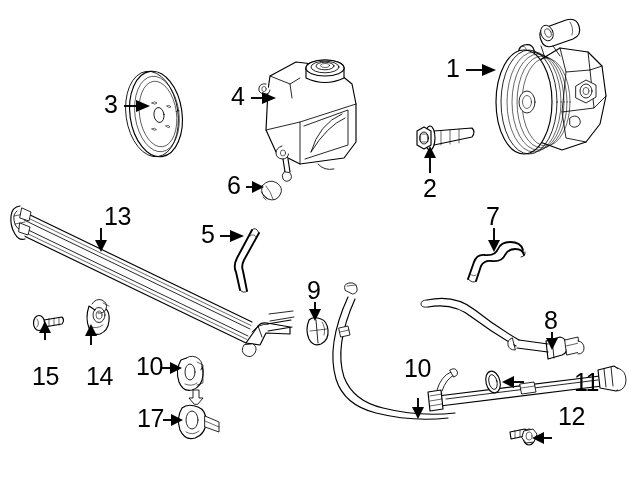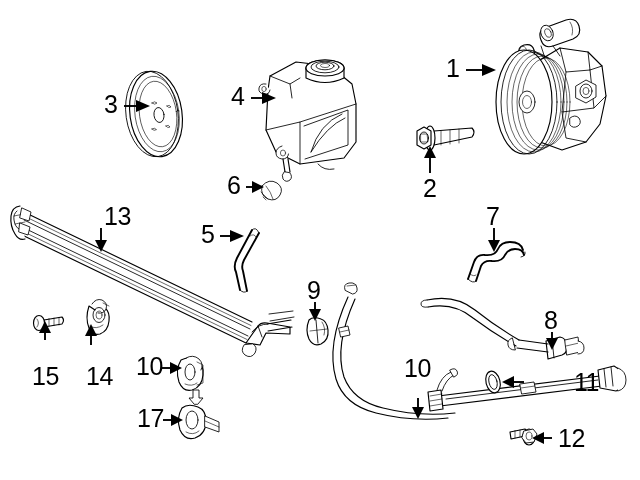--- a/index.html
+++ b/index.html
@@ -416,20 +416,20 @@
   <div class="callout-label" style="left:423px; top:176px;">2</div>
   <div class="callout-label" style="left:104px; top:92px;">3</div>
   <div class="callout-label" style="left:231px; top:84px;">4</div>
   <div class="callout-label" style="left:201px; top:222px;">5</div>
   <div class="callout-label" style="left:227px; top:173px;">6</div>
   <div class="callout-label" style="left:486px; top:204px;">7</div>
   <div class="callout-label" style="left:544px; top:308px;">8</div>
   <div class="callout-label" style="left:307px; top:278px;">9</div>
   <div class="callout-label" style="left:404px; top:356px;">10</div>
   <div class="callout-label" style="left:530px; top:370px;margin-left:44px;">11</div>
-  <div class="callout-label" style="left:558px; top:426px;text-align:right;">12</div>
+  <div class="callout-label" style="left:558px; top:404px;text-align:right;">12</div>
   <div class="callout-label" style="left:104px;  top:204px;">13</div>
   <div class="callout-label" style="left:78px;  top:364px;margin-left:8px;">14</div>
   <div class="callout-label" style="left:32px;  top:364px;">15</div>
   <div class="callout-label" style="left:136px; top:354px;">10</div>
   <div class="callout-label" style="left:137px; top:406px;">17</div>
 
 </div>
 
 </body></html>

